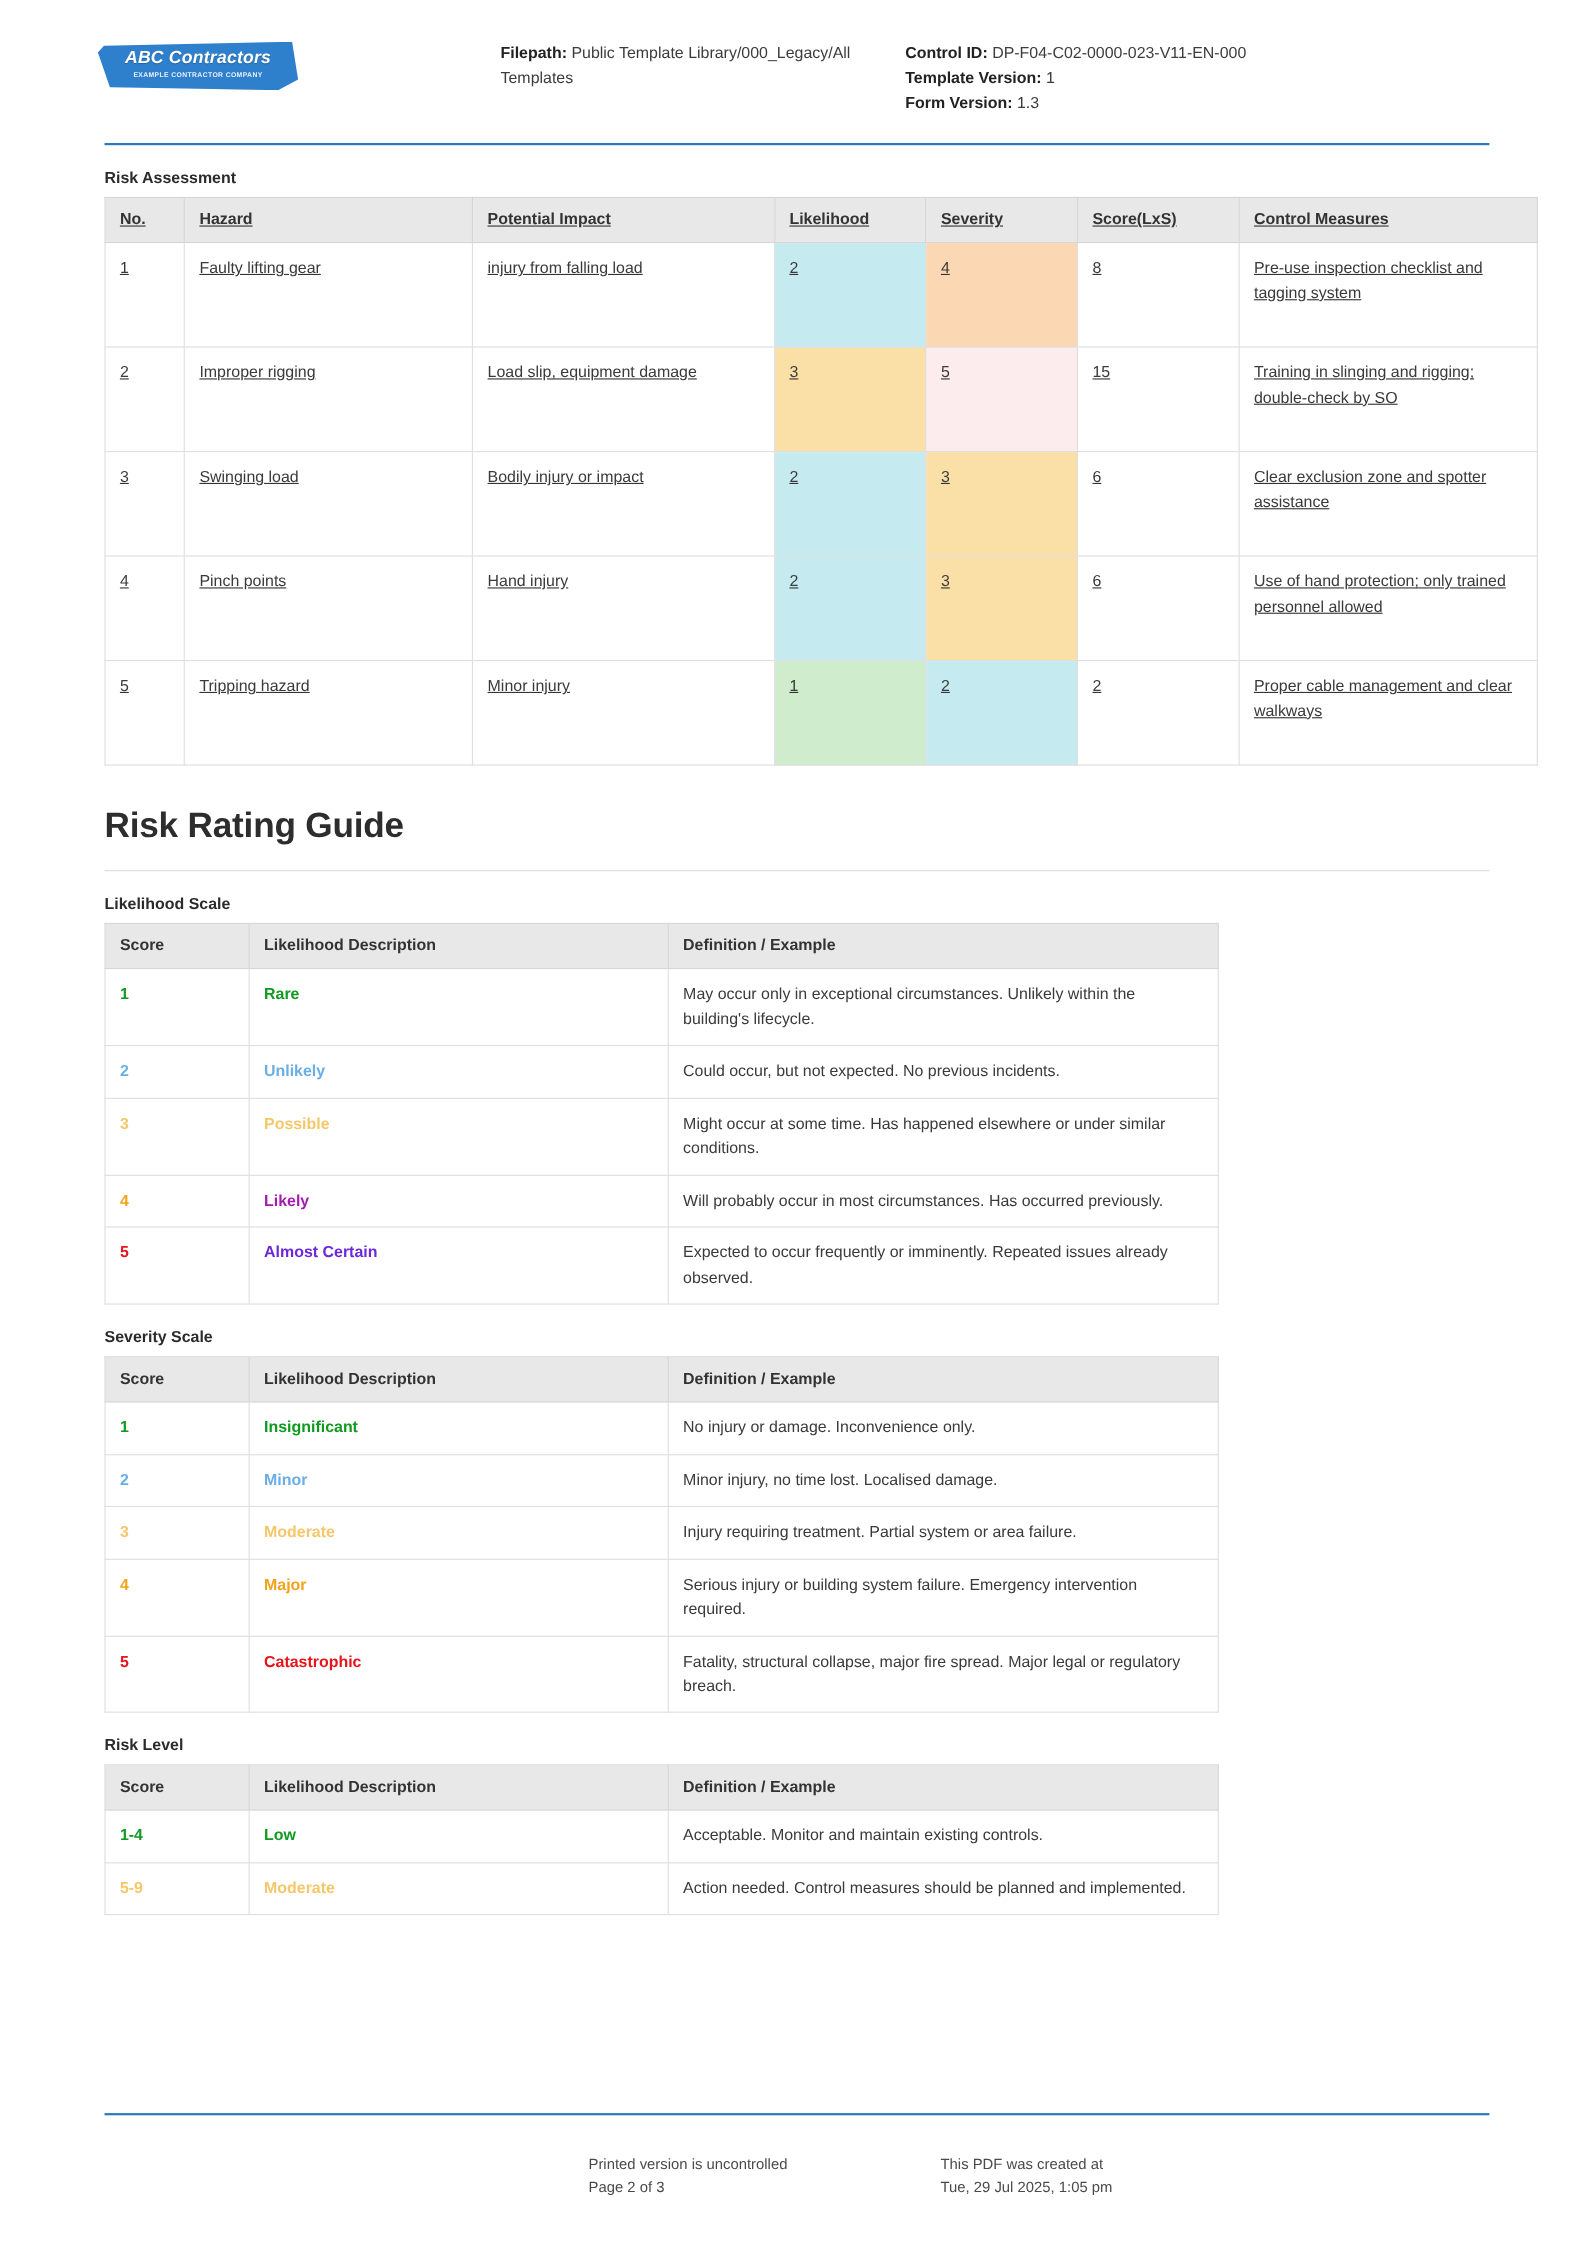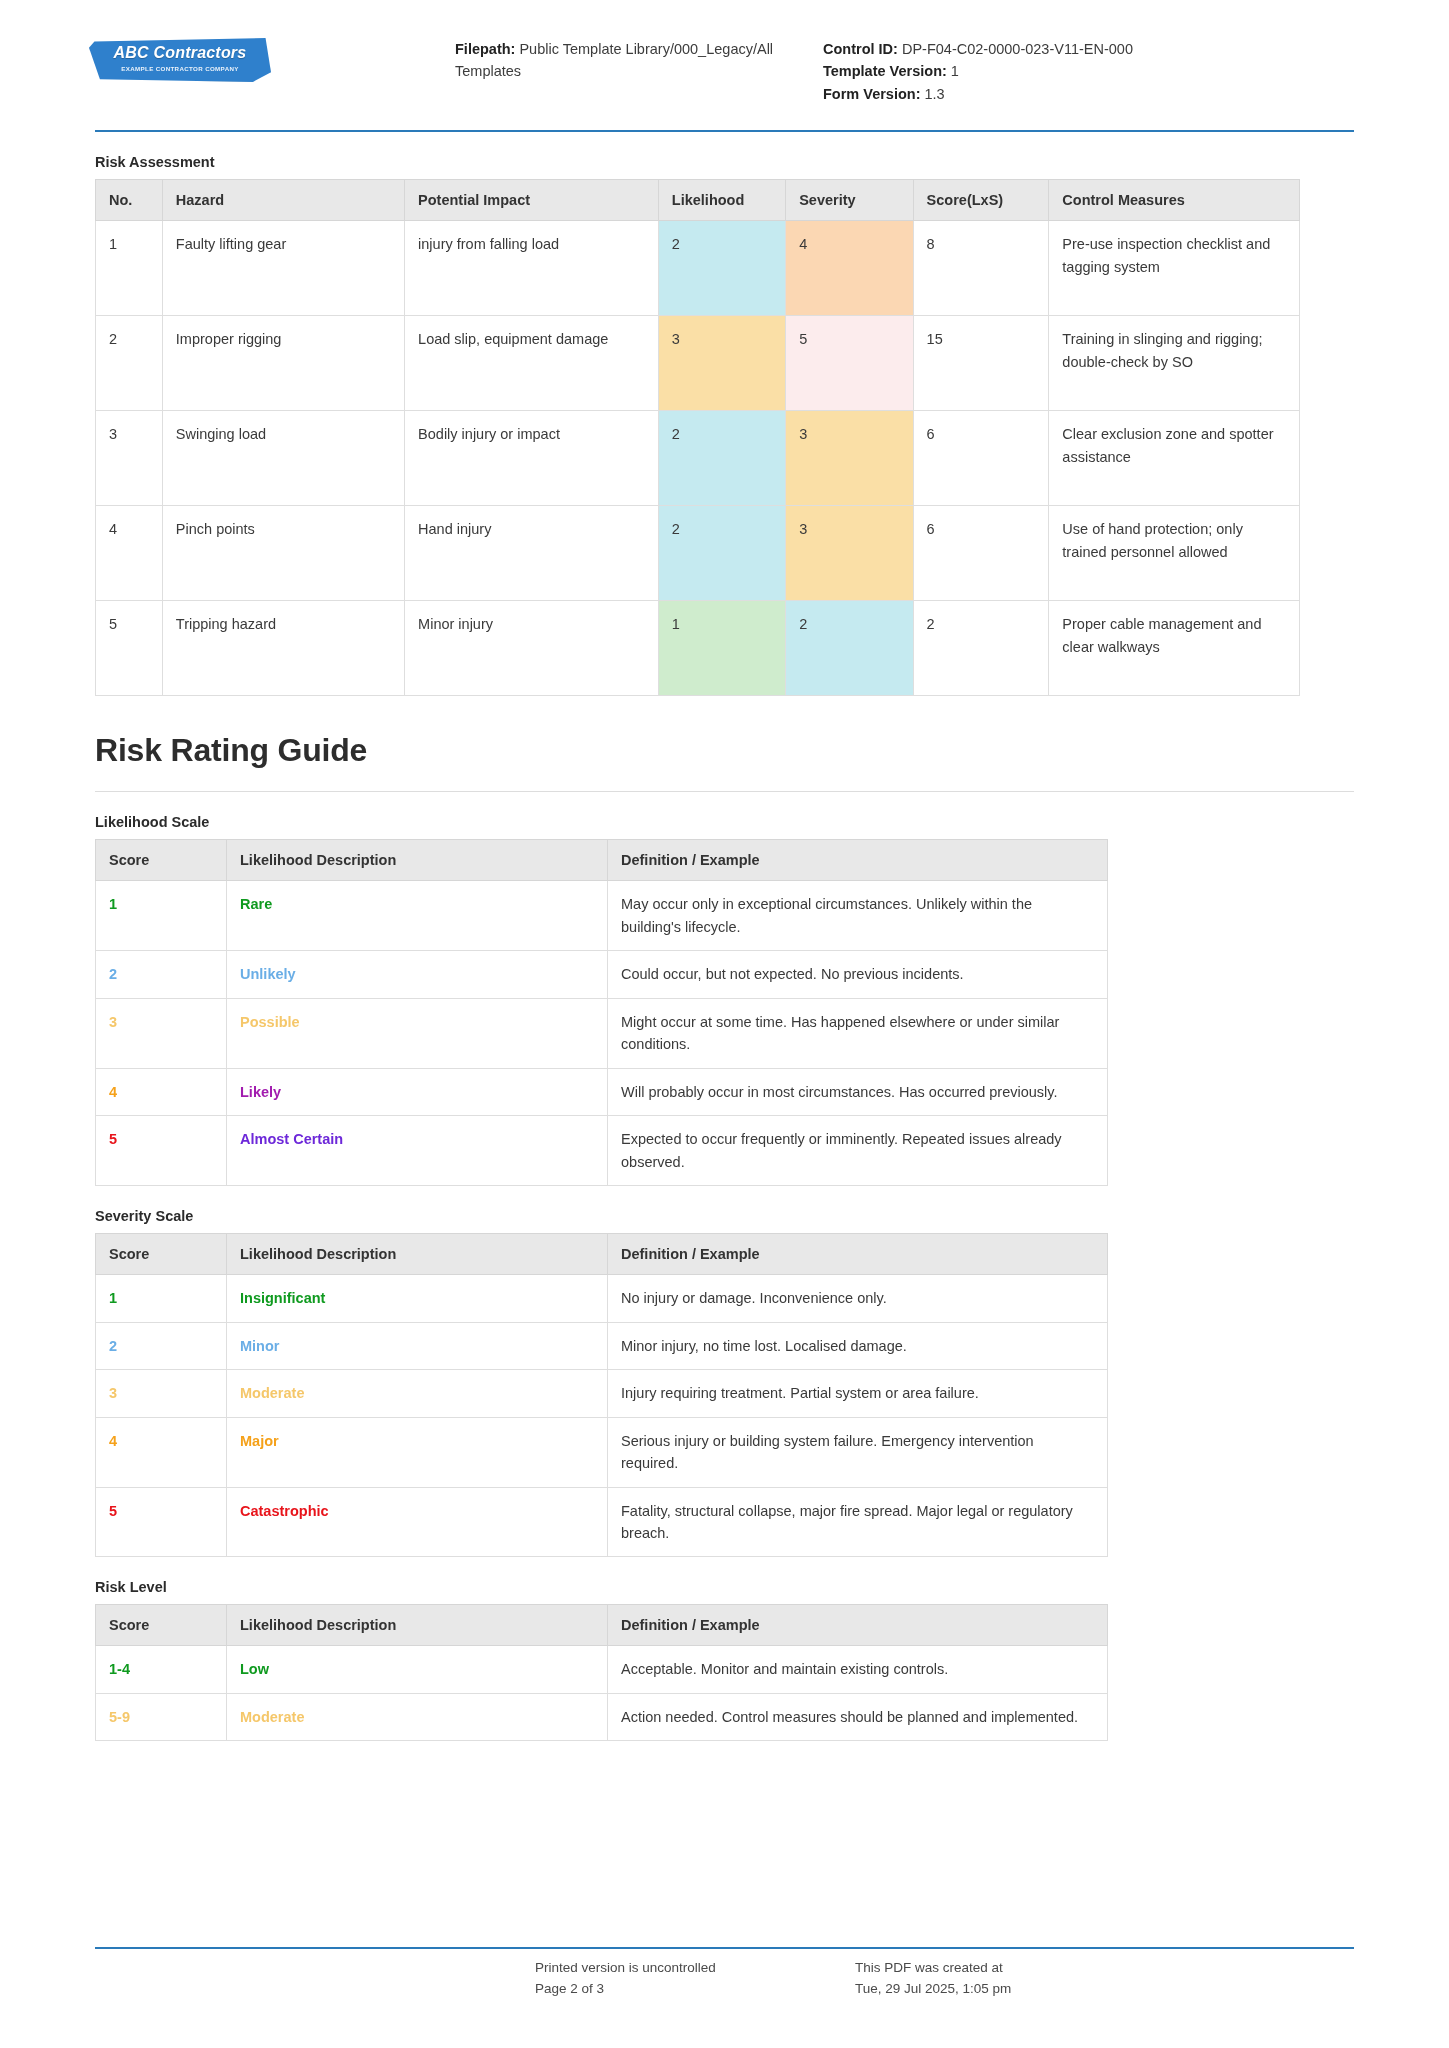--- a/index.html
+++ b/index.html
@@ -114,21 +114,21 @@
   .title-rule {
     border-bottom: 1px solid #dddddd;
     margin-top: 22px;
   }
 
   table {
     border-collapse: collapse;
     width: 100%;
     table-layout: fixed;
   }
-  table.ra { width: 1205px; }
+  table.ra { width: 1303px; text-decoration: underline; }
   table.guide { width: 1012px; }
 
   th {
     background: #e8e8e8;
     border: 1px solid #d6d6d6;
     font-size: 14.5px;
     font-weight: bold;
     color: #333333;
     text-align: left;
     padding: 12px 13px;
@@ -167,21 +167,21 @@
   
   .footer-wrap {
     position: absolute;
     left: 95px;
     right: 95px;
     bottom: 48px;
   }
   .rule-bottom { border-bottom: 2.5px solid #2a7ab9; }
   .footer {
     display: flex;
-    padding-top: 8px;
+    padding-top: 34px;
     font-size: 13.5px;
     line-height: 1.6;
     color: #4a4a4a;
   }
   .footer-left  { flex: 0 0 440px; }
   .footer-mid   { flex: 0 0 320px; }
   .footer-right { flex: 1 1 auto; }
 </style>
 </head>
 <body>

